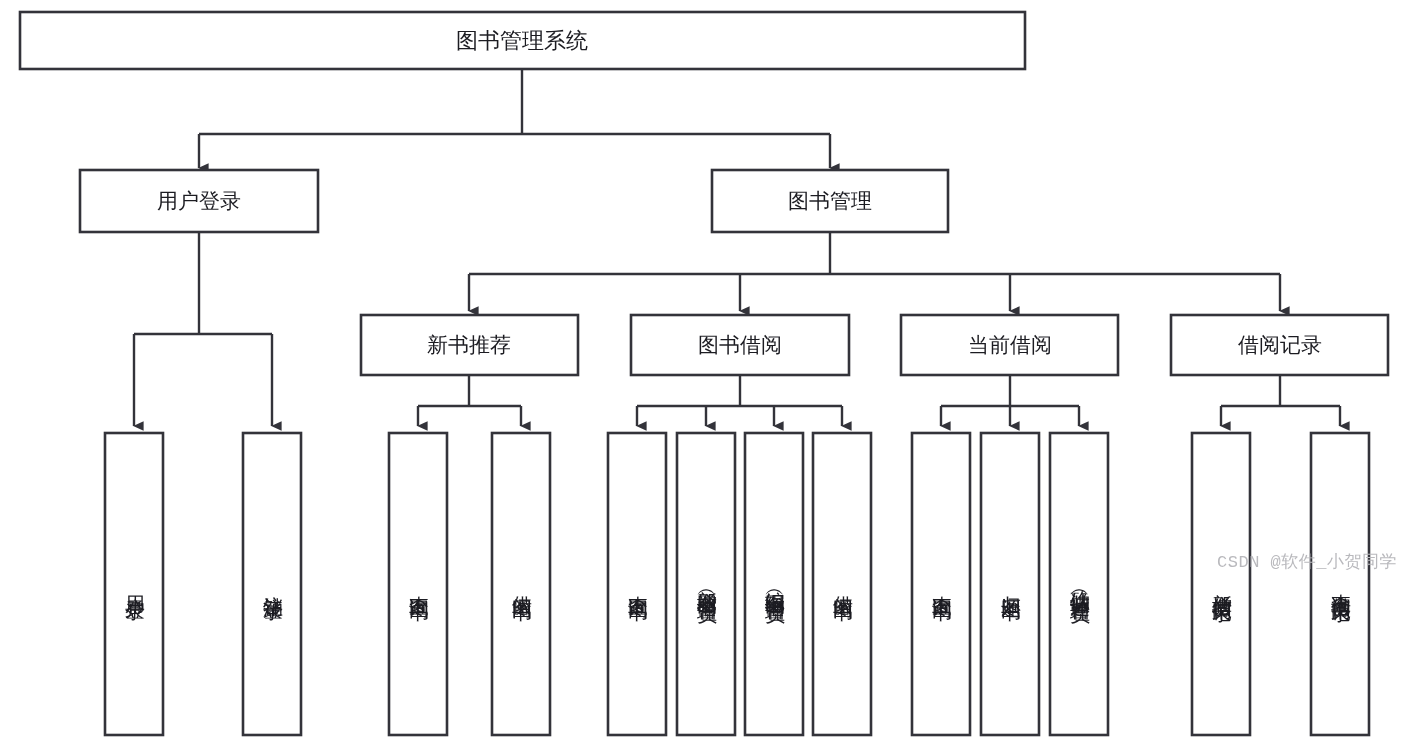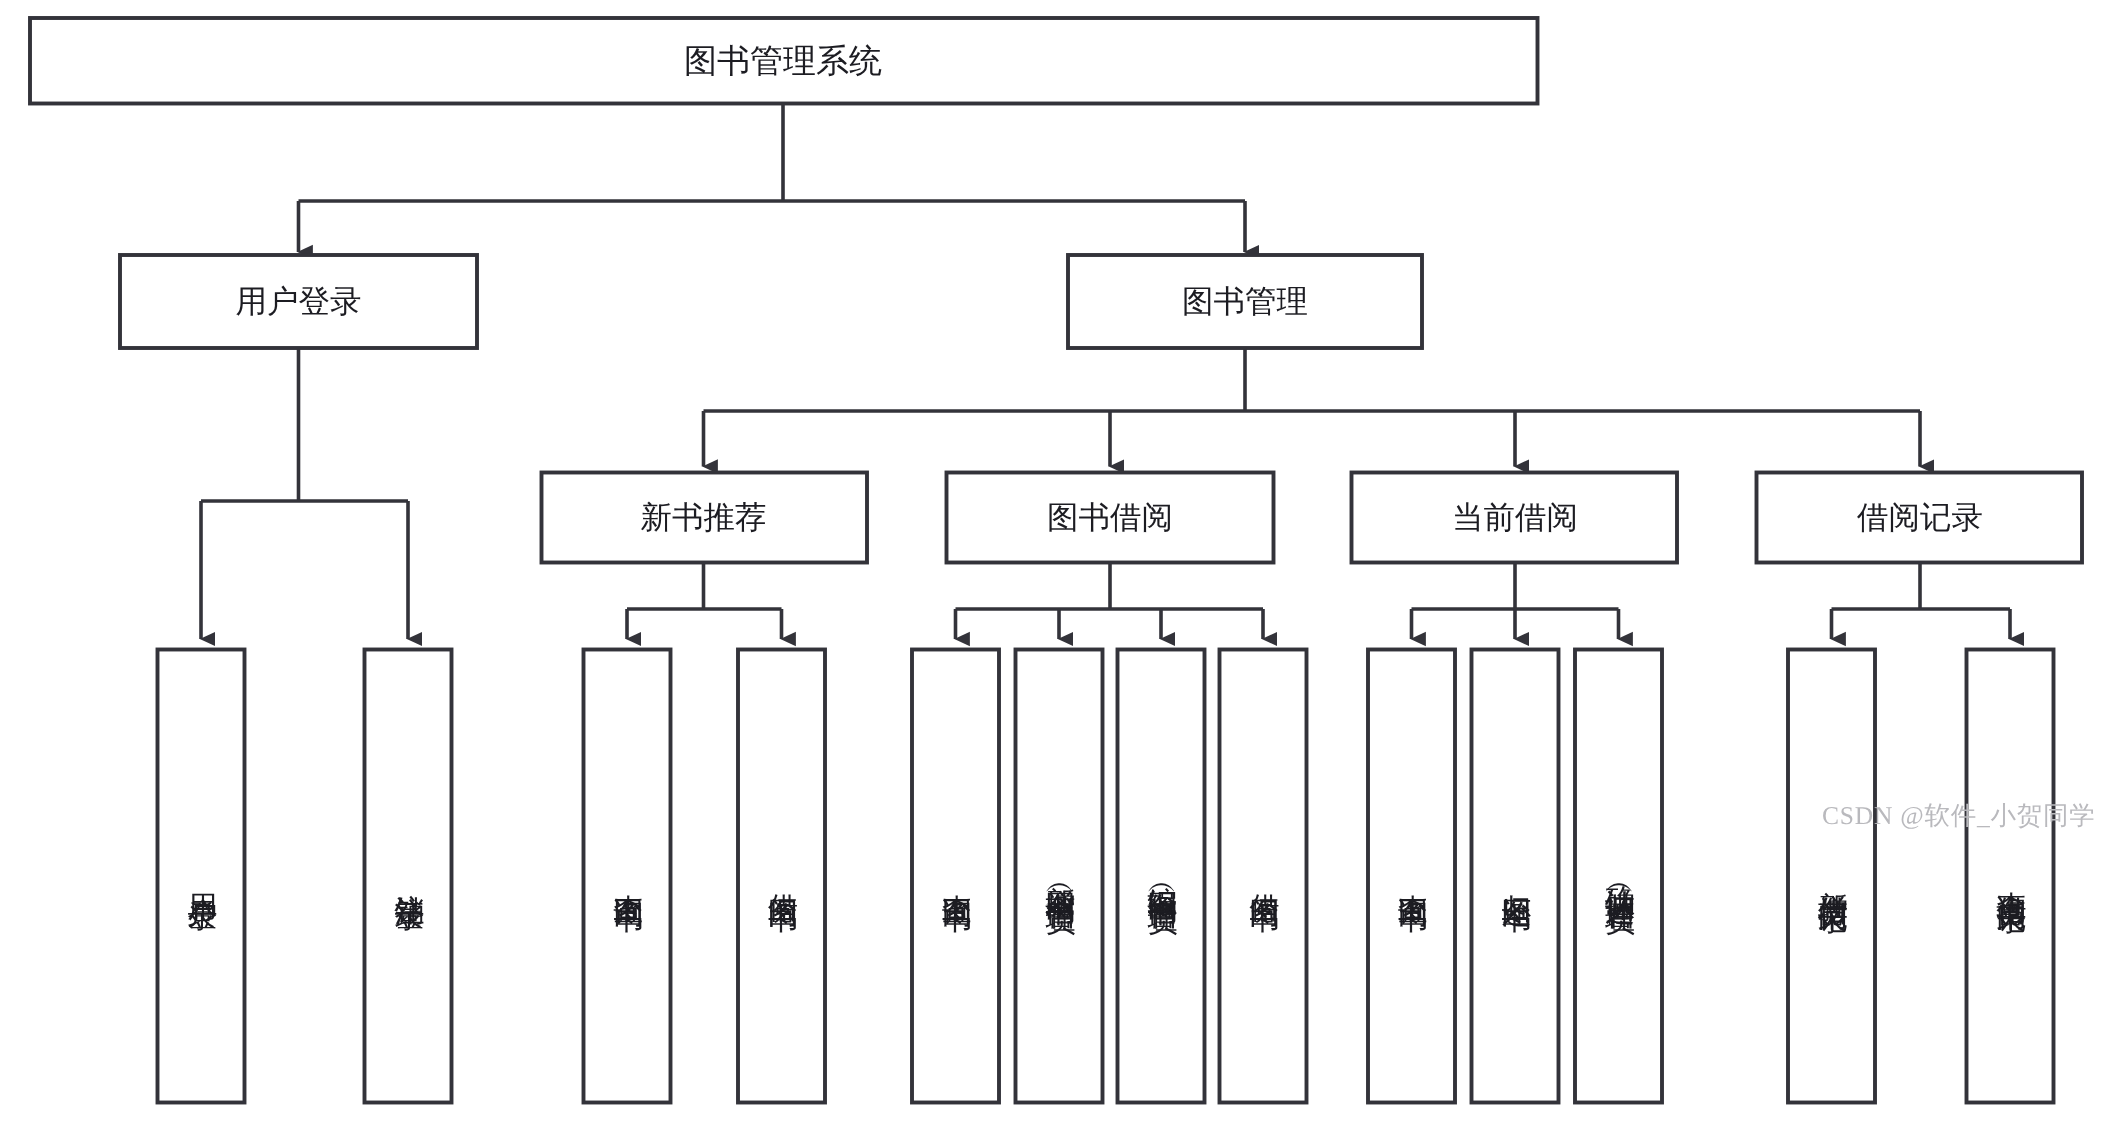--- a/index.html
+++ b/index.html
@@ -54,22 +54,22 @@
     stroke-width: 2.4;
     fill: none;
     stroke-linecap: butt;
   }
   .arrowhead {
     fill: #33333a;
   }
   .watermark {
     position: absolute;
     right: 8px;
-    bottom: 24px;
-    font-family: Liberation Serif, serif;
+    bottom: 6px;
+    font-family: Liberation Mono, monospace;
     font-size: 17px;
     color: #b9b9bd;
     white-space: nowrap;
     letter-spacing: 0.5px;
   }
 </style>
 </head>
 <body>
 
 <div id="diagram-root">

